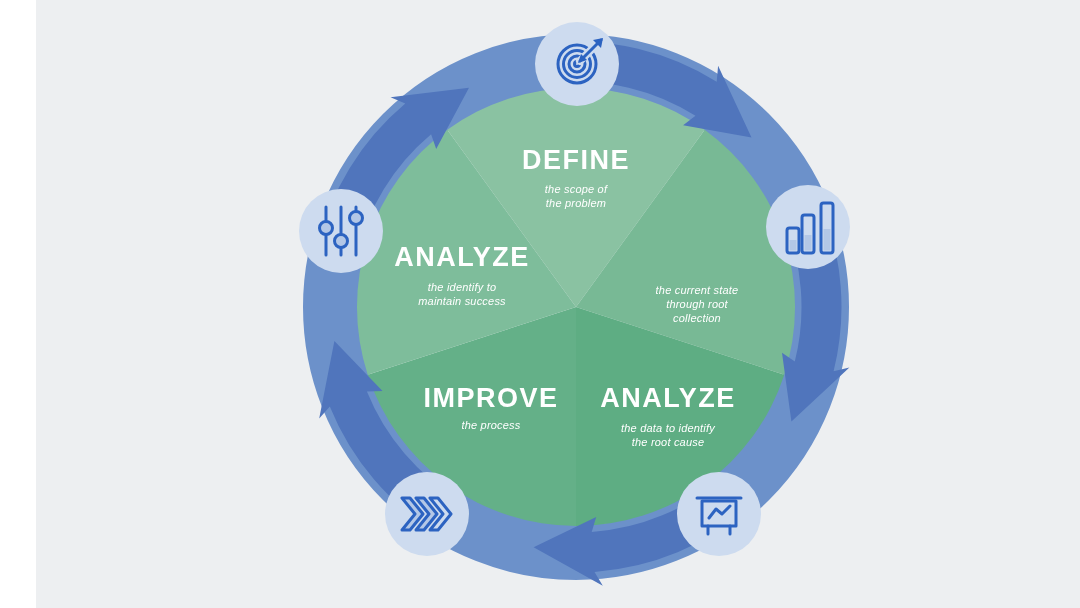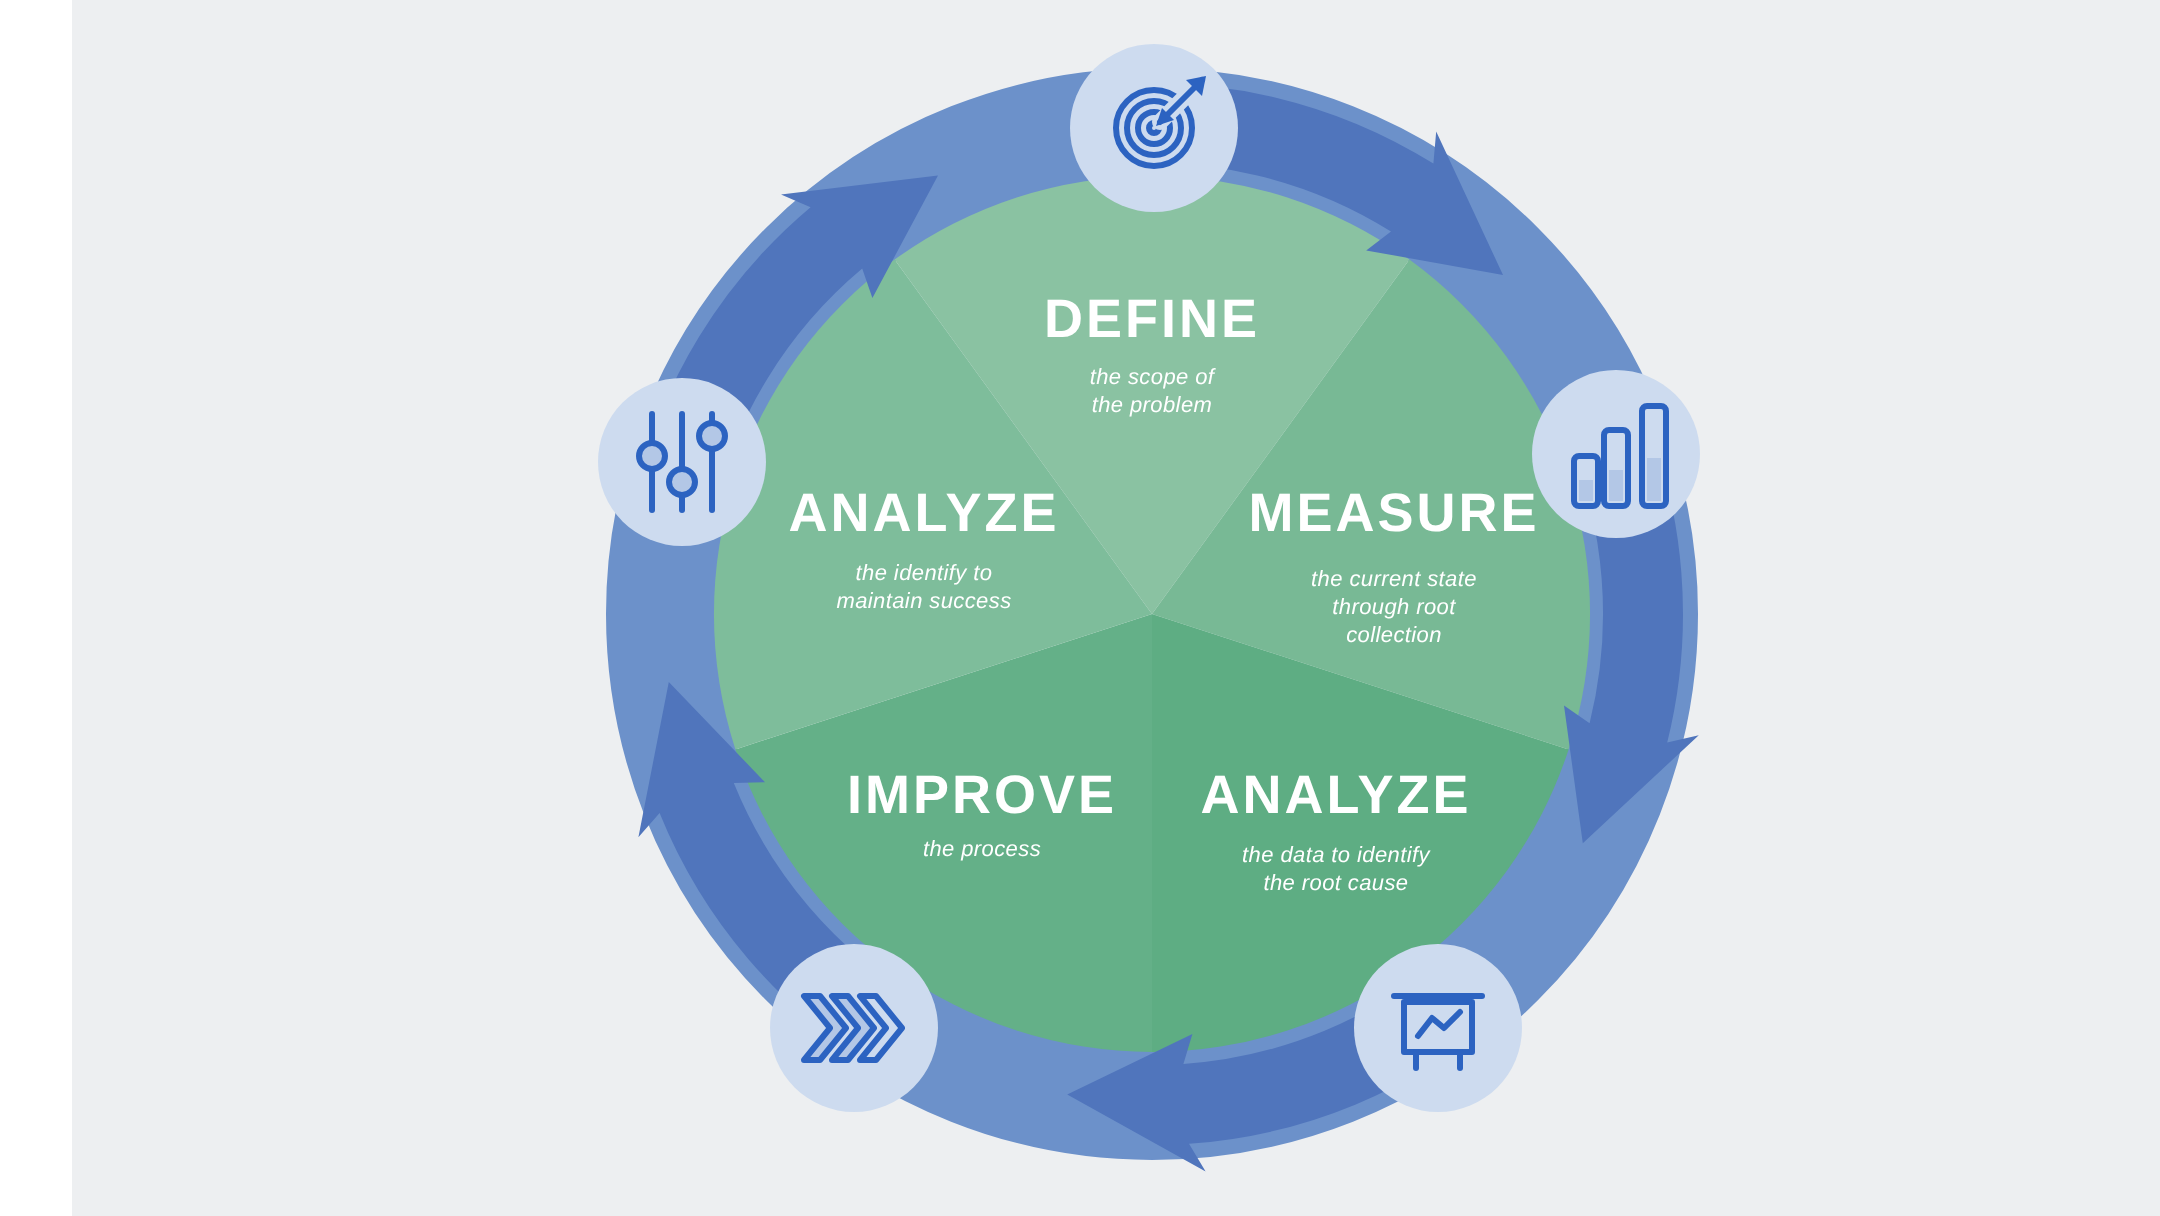--- a/index.html
+++ b/index.html
@@ -96,21 +96,20 @@
         <circle cx="0" cy="10" r="6.5" class="ic icf"></circle>
         <circle cx="15" cy="-13" r="6.5" class="ic icf"></circle>
       </g>
     </g>
   </svg>
 
   <div class="label title" style="left:540px;top:160px;">DEFINE</div>
   <div class="label desc" style="left:540px;top:196px;">the scope of
 the problem</div>
 
-  <div class="label title" style="left:661px;top:257px;">MEASURE</div>
   <div class="label desc" style="left:661px;top:304px;">the current state
 through root
 collection</div>
 
   <div class="label desc" style="left:632px;top:435px;">the data to identify
 the root cause</div>
   <div class="label title" style="left:632px;top:398px;">ANALYZE</div>
 
   <div class="label title" style="left:455px;top:398px;">IMPROVE</div>
   <div class="label desc" style="left:455px;top:425px;text-align:right;">the process</div>

